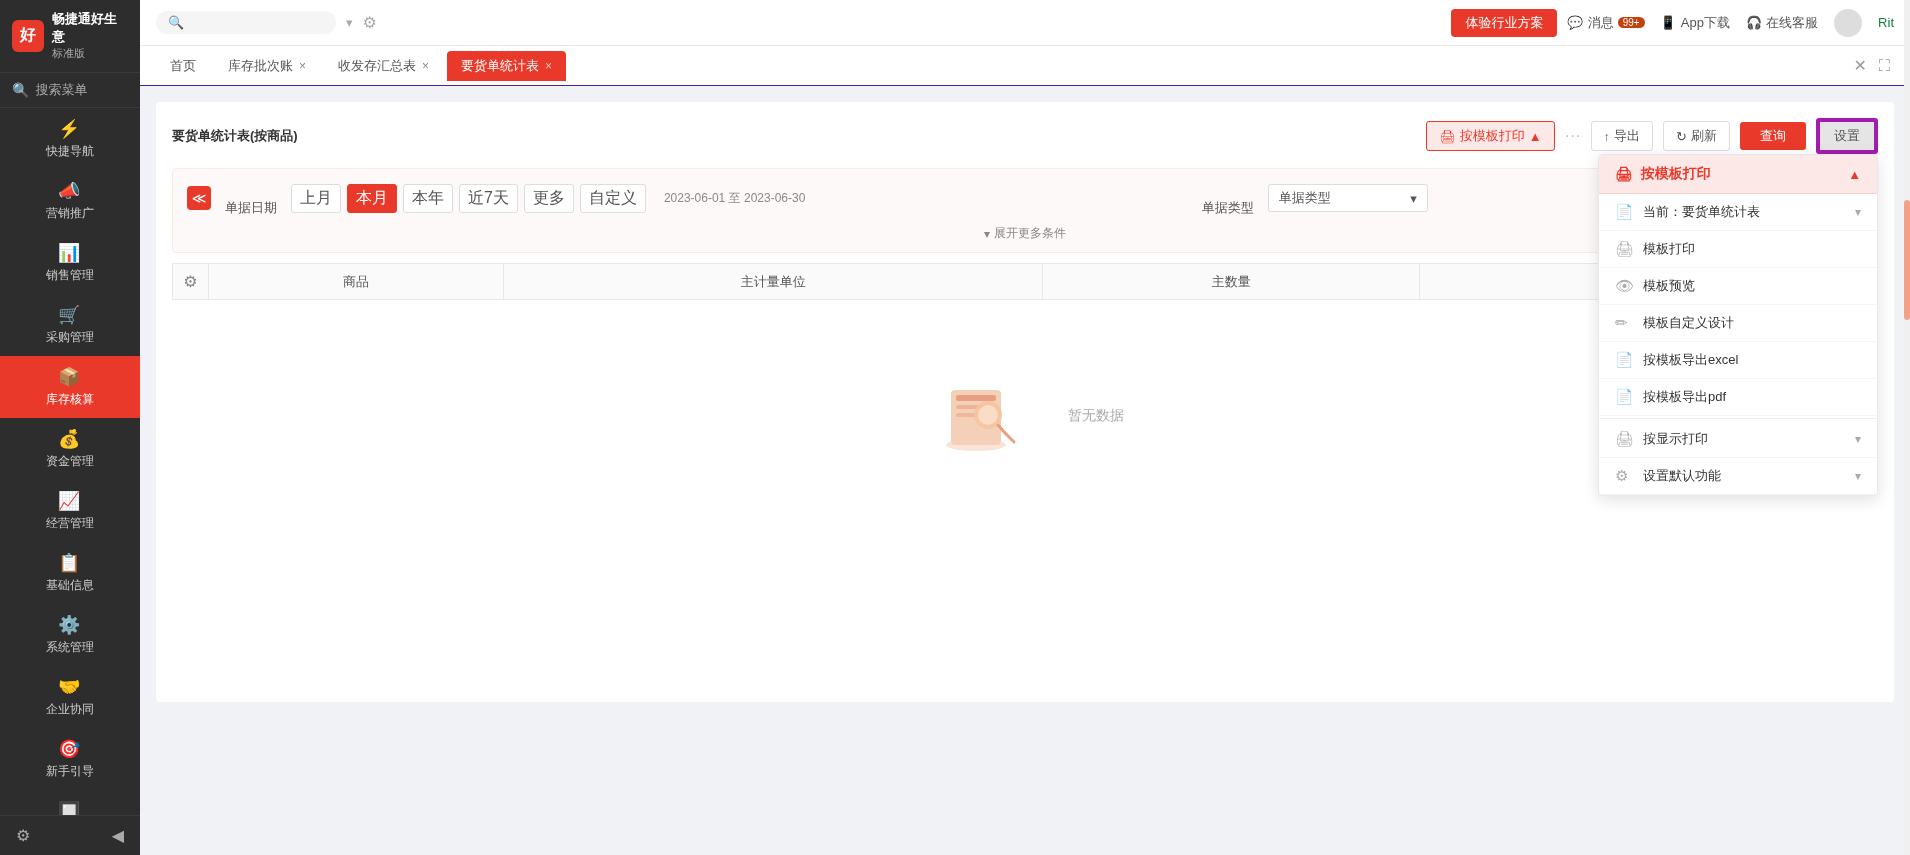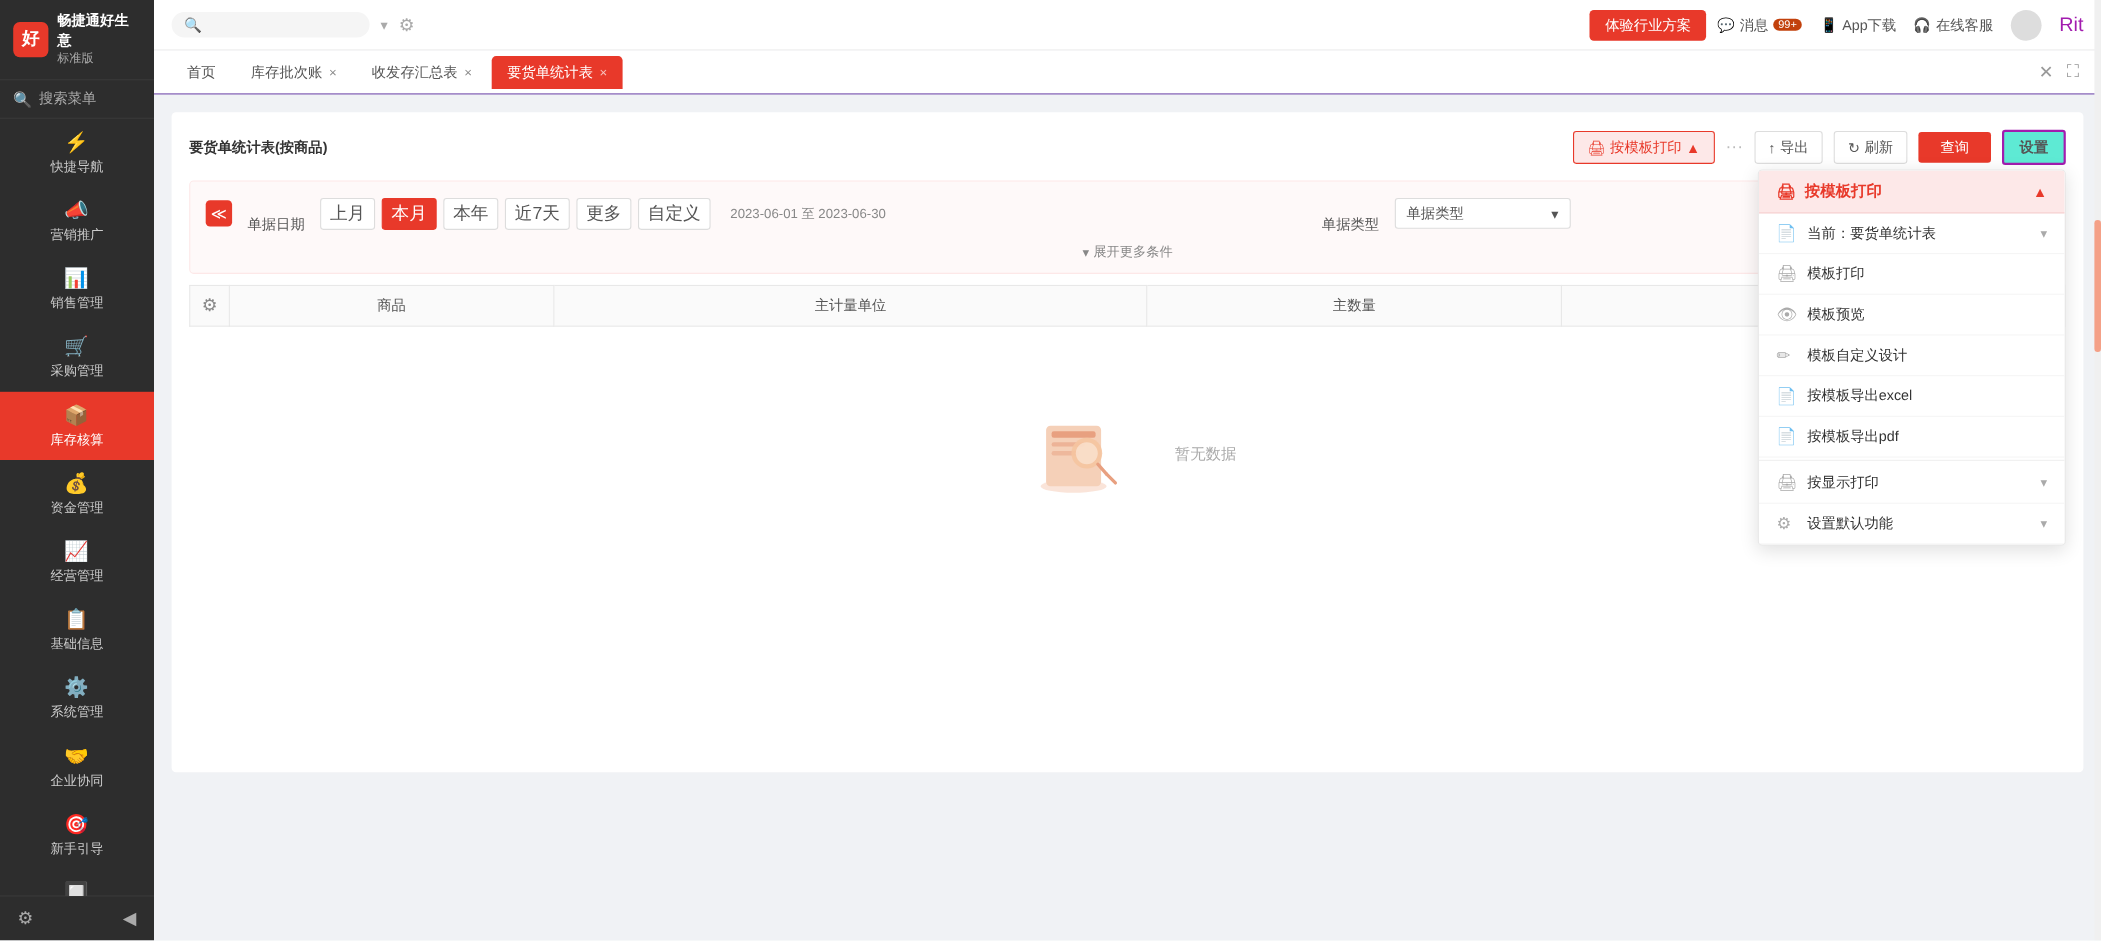--- a/index.html
+++ b/index.html
@@ -150,21 +150,21 @@
       font-size: 10px;
       min-width: 18px;
       text-align: right;
     }
     .topbar-avatar {
       width: 28px;
       height: 28px;
       background: #ddd;
       border-radius: 50%;
     }
-    .topbar-username { color: #a21caf; font-size: 18px; }
+    .topbar-username { color: #15803d; font-size: 13px; }
 
     
     .tabbar {
       background: #fff;
       display: flex;
       align-items: center;
       padding: 0 16px;
       height: 40px;
       border-bottom: 1px solid #4c1d95;
       gap: 4px;
@@ -393,27 +393,26 @@
       padding: 5px 20px;
       background: #e8392a;
       color: #fff;
       border: none;
       border-radius: 3px;
       cursor: pointer;
       font-size: 13px;
     }
     .btn-settings {
       padding: 5px 14px;
-      border: 2px solid #a21caf;
-      background: #5eead4;
+      border: 4px solid #a21caf;
+      background: #e5e5e5;
       color: #555;
       border-radius: 3px;
       cursor: pointer;
       font-size: 13px;
-      font-weight: bold;
     }
 
     
     .dropdown-menu {
       position: absolute;
       top: 36px;
       right: 0;
       background: #fff;
       border: 1px solid #e8e8e8;
       border-radius: 4px;

